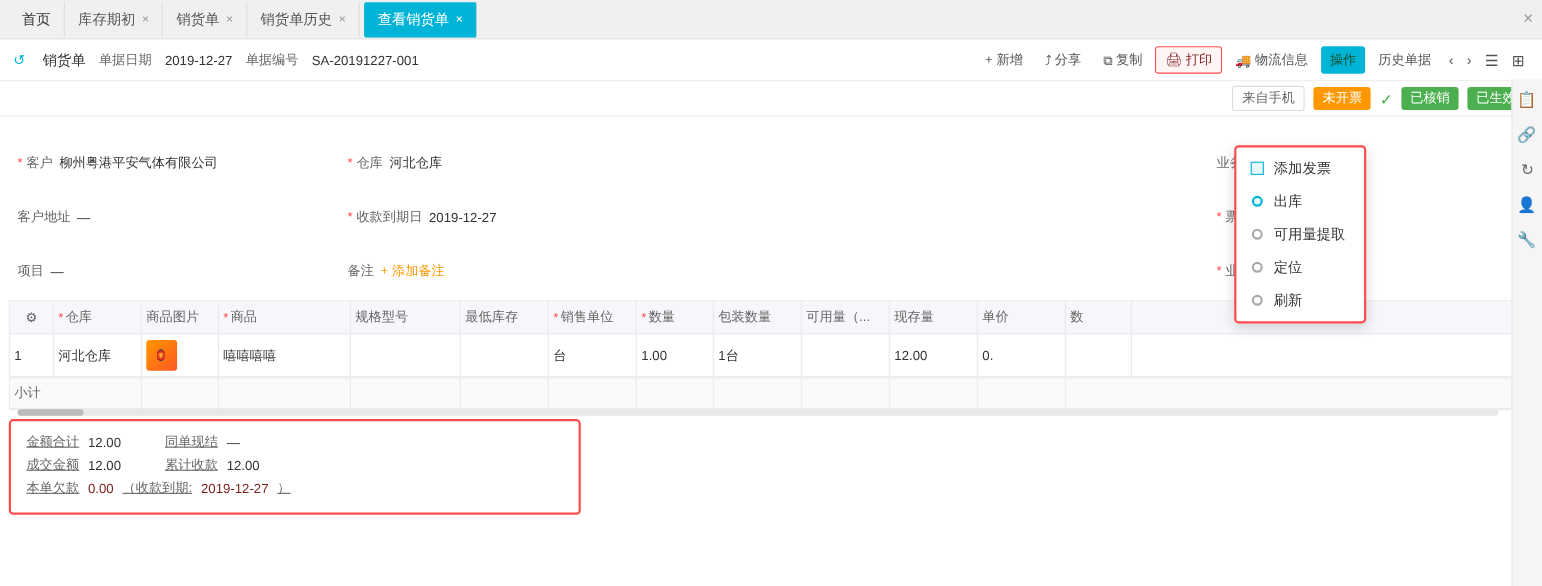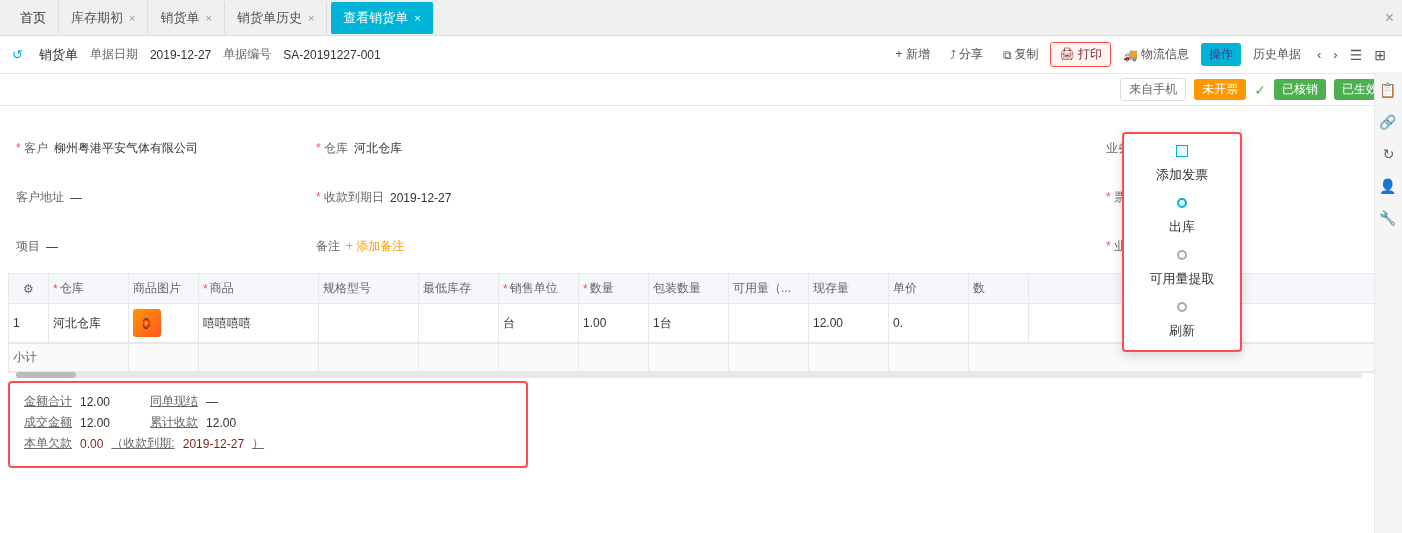--- a/index.html
+++ b/index.html
@@ -17,25 +17,25 @@
     
     .main-content { background: #fff; height: calc(533px - 36px); overflow: hidden; position: relative; }
 
     
     .toolbar { display: flex; align-items: center; padding: 6px 12px; border-bottom: 1px solid #e8e8e8; background: #fff; gap: 8px; }
     .doc-info { display: flex; align-items: center; gap: 12px; flex: 1; }
     .doc-icon { color: #00b4d8; margin-right: 4px; }
     .doc-type { font-weight: 500; color: #333; }
     .doc-field { color: #666; font-size: 12px; }
     .doc-value { color: #333; font-size: 12px; }
-    .toolbar-actions { display: flex; align-items: center; gap: 4px; }
+    .toolbar-actions { display: flex; gap: 4px; }
     .btn-action { display: flex; align-items: center; gap: 3px; padding: 3px 8px; border: none; background: none; cursor: pointer; color: #555; font-size: 12px; }
     .btn-print { border: 1px solid #ff4d4f; color: #7f1d1d; background: #fff5f5; border-radius: 3px; padding: 3px 8px; cursor: pointer; font-size: 12px; }
     .btn-logistics { background: none; border: none; cursor: pointer; color: #555; font-size: 12px; }
-    .btn-operate { background: #00b4d8; color: #701a75; border: none; border-radius: 3px; padding: 3px 8px; cursor: pointer; font-size: 12px; }
+    .btn-operate { background: #00b4d8; color: #14532d; border: none; border-radius: 3px; padding: 3px 8px; cursor: pointer; font-size: 12px; }
     .btn-nav { background: none; border: none; cursor: pointer; color: #555; font-size: 13px; padding: 2px 4px; }
     .btn-view { background: none; border: none; cursor: pointer; color: #555; font-size: 14px; padding: 2px 4px; }
 
     
     .badge { padding: 2px 8px; border-radius: 3px; font-size: 12px; cursor: pointer; }
     .badge-phone { background: #fff; border: 1px solid #ddd; color: #666; }
     .badge-open { background: #ff9800; color: #fff; }
     .badge-void { background: #4caf50; color: #fff; }
     .badge-effect { background: #4caf50; color: #fff; }
 
@@ -65,21 +65,21 @@
     .bottom-info { margin: 8px; border: 2px solid #ff4d4f; border-radius: 4px; padding: 10px 14px; background: #fff; max-width: 520px; }
     .bottom-title { font-weight: bold; font-size: 13px; margin-bottom: 8px; }
     .bottom-row { display: flex; gap: 40px; margin-bottom: 4px; }
     .info-item { display: flex; align-items: center; gap: 8px; }
     .info-label { color: #666; font-size: 12px; text-decoration: underline; }
     .info-value { color: #333; font-size: 12px; }
     .info-value.red { color: #7f1d1d; }
 
     
     .dropdown-menu { position: absolute; right: 160px; top: 96px; background: #fff; border: 2px solid #ff4d4f; border-radius: 4px; box-shadow: 0 4px 12px rgba(0,0,0,0.15); z-index: 100; min-width: 120px; padding: 4px 0; }
-    .dropdown-item { display: flex; align-items: center; gap: 8px; padding: 6px 12px; cursor: pointer; font-size: 13px; color: #333; flex-direction: column; }
+    .dropdown-item { display: flex; align-items: center; gap: 8px; padding: 6px 12px; cursor: pointer; font-size: 13px; color: #333; }
     .dropdown-icon { width: 14px; height: 14px; display: inline-flex; align-items: center; justify-content: center; }
     .icon-square { width: 12px; height: 12px; border: 1px solid #00b4d8; background: #e8f7fb; }
     .icon-circle { width: 10px; height: 10px; border-radius: 50%; border: 2px solid #00b4d8; }
 
     
     .right-sidebar { position: absolute; right: 0; top: 36px; width: 28px; background: #f5f5f5; border-left: 1px solid #e8e8e8; display: flex; flex-direction: column; align-items: center; padding: 8px 0; gap: 12px; height: calc(533px - 36px); }
     .sidebar-icon { width: 20px; height: 20px; display: flex; align-items: center; justify-content: center; cursor: pointer; color: #666; font-size: 14px; }
 
     
     .scroll-bar { position: absolute; bottom: 155px; left: 16px; right: 40px; height: 6px; background: #e8e8e8; border-radius: 3px; }
@@ -303,20 +303,26 @@
     <div class="dropdown-item">
       <span class="dropdown-icon">
         <span class="icon-circle" style="border-color:#aaa;"></span>
       </span>
       <span>可用量提取</span>
     </div>
     <div class="dropdown-item">
       <span class="dropdown-icon">
         <span class="icon-circle" style="border-color:#aaa;"></span>
       </span>
+      <span>定位</span>
+    </div>
+    <div class="dropdown-item">
+      <span class="dropdown-icon">
+        <span class="icon-circle" style="border-color:#aaa;"></span>
+      </span>
       <span>刷新</span>
     </div>
   </div>
 
   <div class="right-sidebar">
     <span class="sidebar-icon">📋</span>
     <span class="sidebar-icon">🔗</span>
     <span class="sidebar-icon">↻</span>
     <span class="sidebar-icon">👤</span>
     <span class="sidebar-icon">🔧</span>

